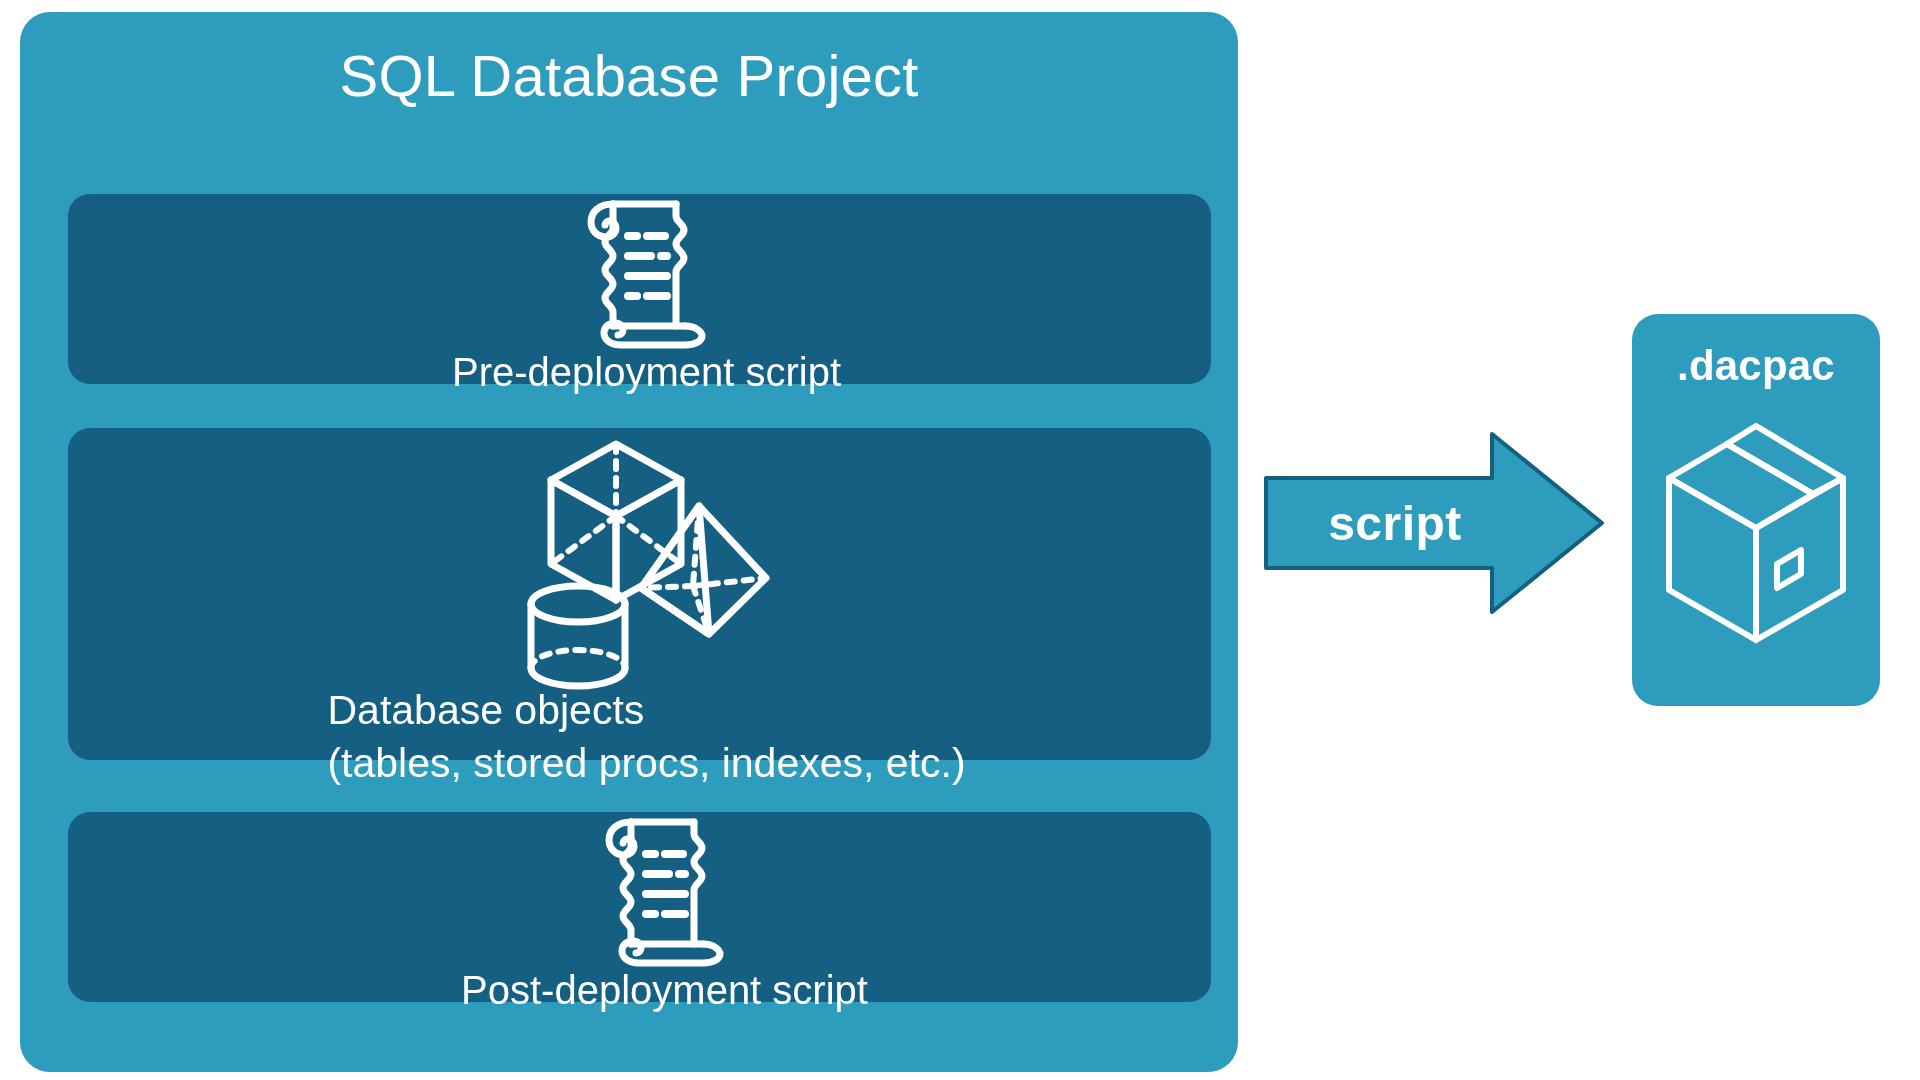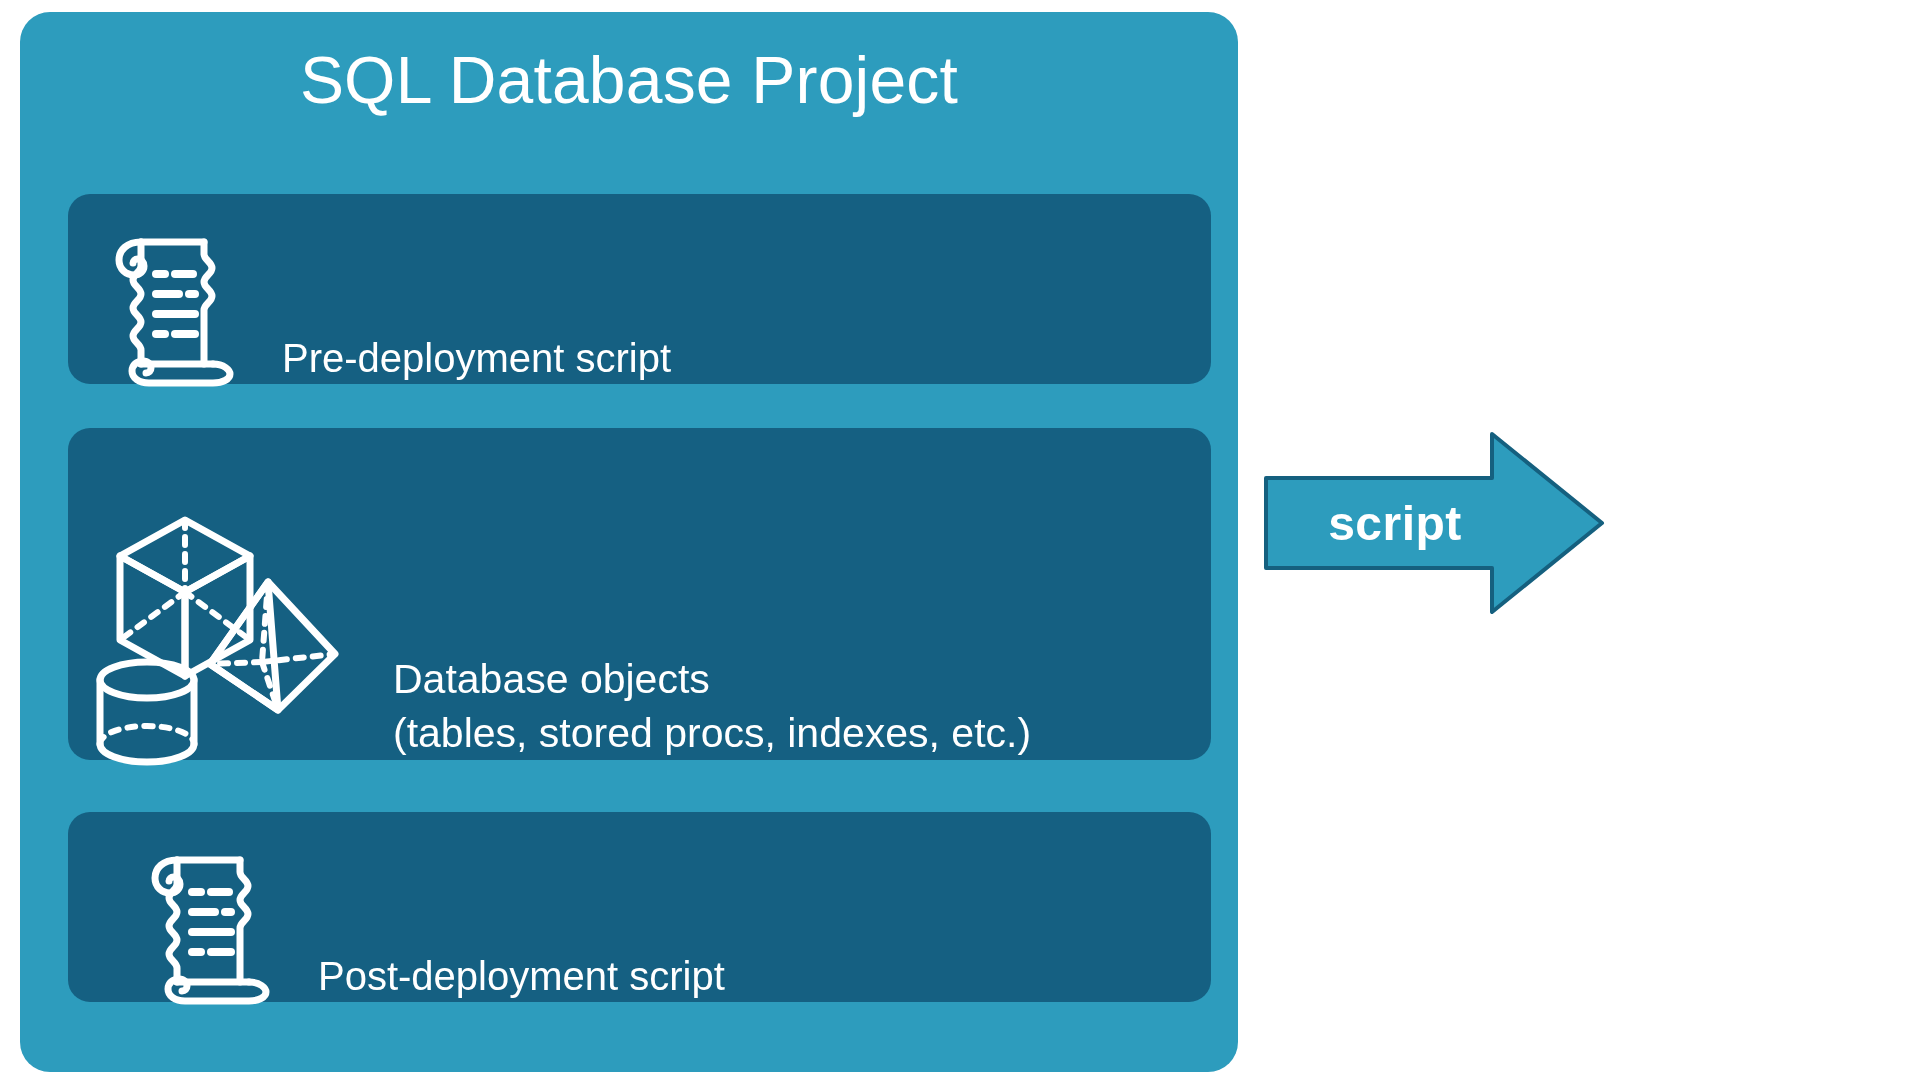--- a/index.html
+++ b/index.html
@@ -34,40 +34,41 @@
     box-sizing: border-box;
   }
 
   .project-title {
     position: absolute;
     left: 0;
     top: 32px;
     width: 1218px;
     text-align: center;
     color: #ffffff;
-    font-size: 66px;
+    font-size: 58px;
     font-weight: 400;
     letter-spacing: 0.2px;
     line-height: 1.1;
   }
 
   
   .card {
     position: absolute;
     left: 48px;
     width: 1143px;
     background: #156082;
     border-radius: 22px;
     box-sizing: border-box;
     display: flex;
-    align-items: flex-end;
+    align-items: center;
+    flex-direction: column;
   }
 
   .card-pre  { top: 182px;  height: 190px; }
-  .card-obj  { top: 416px;  height: 332px; gap: 29px; }
+  .card-obj  { top: 416px;  height: 332px; }
   .card-post { top: 800px;  height: 190px; padding-left: 36px; }
 
   .card-icon {
     flex: 0 0 auto;
     display: flex;
     align-items: center;
     justify-content: center;
   }
   .card-icon.scroll-slot  { width: 190px; margin-left: 10px; }
   .card-icon.shapes-slot  { width: 270px; margin-left: 12px; }
@@ -250,14 +251,31 @@
 
   </div>
 
   <div class="build-arrow">
     <svg width="340" height="182" viewBox="0 0 340 182">
       <polygon points="2,46 228,46 228,2 338,91 228,180 228,136 2,136" fill="#2d9cbd" stroke="#15607f" stroke-width="4" stroke-linejoin="round"></polygon>
     </svg>
     <div class="arrow-text">script</div>
   </div>
 
+  <div class="dacpac-panel">
+    <div class="dacpac-label">.dacpac</div>
+    <div class="dacpac-icon">
+      <svg width="190" height="230" viewBox="0 0 190 230" fill="none" stroke="#ffffff" stroke-width="6" stroke-linecap="round" stroke-linejoin="round">
+
+        <path d="M8 60 L8 172 L95 222 L95 110 Z"></path>
+        <path d="M95 110 L182 60 L182 172 L95 222 Z"></path>
+
+        <path d="M8 60 L66 26 L152 76 L95 110 Z"></path>
+        <path d="M66 26 L95 8 L182 60 L152 76 Z"></path>
+
+        <path d="M66 26 L152 76"></path>
+
+        <path d="M116 146 L140 132 L140 156 L116 170 Z"></path>
+      </svg>
+    </div>
+  </div>
 
 </div>
 
 </body></html>

